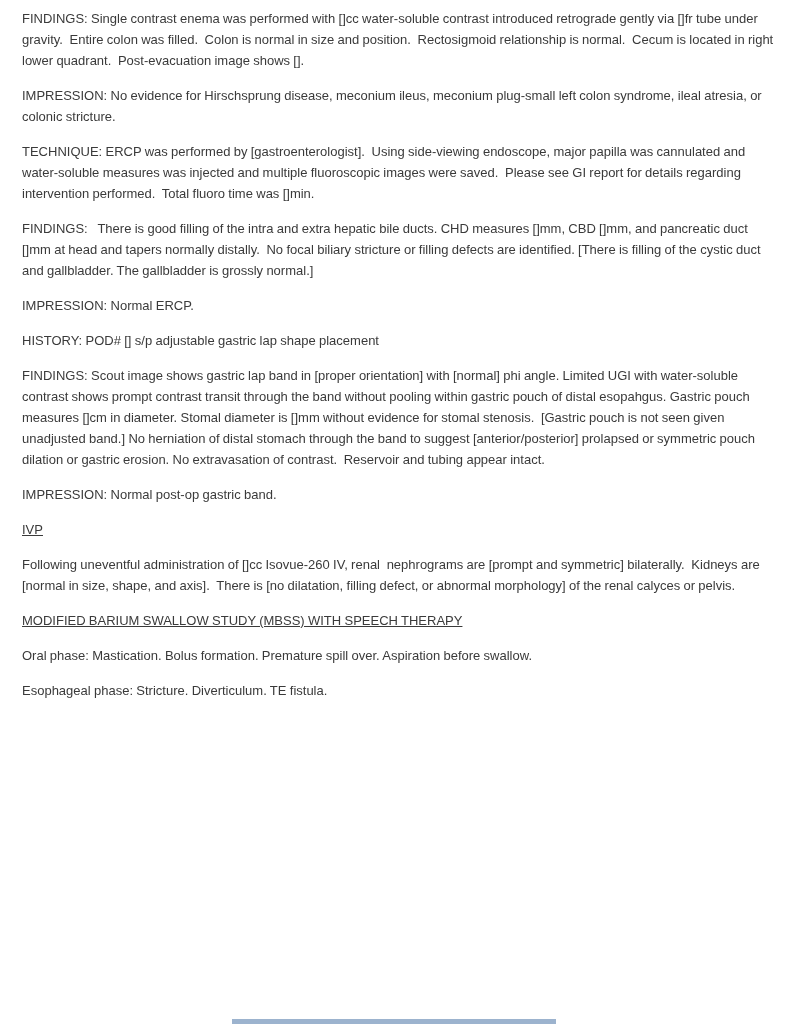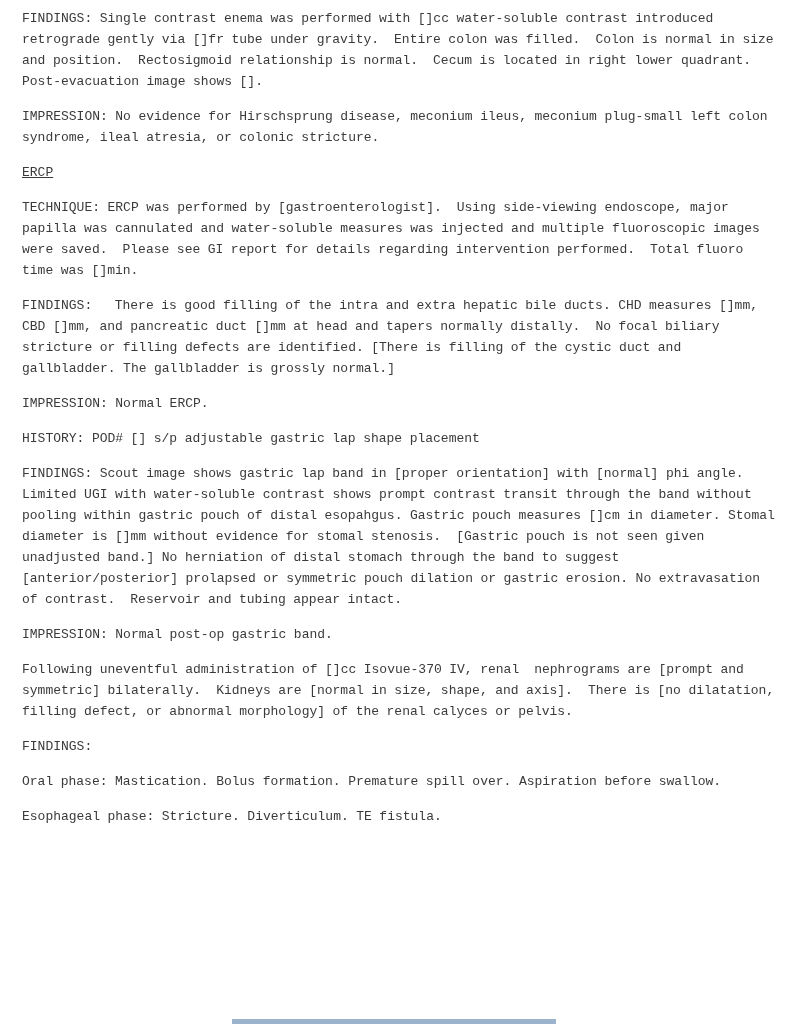--- a/index.html
+++ b/index.html
@@ -7,21 +7,21 @@
     padding: 0;
     background: #ffffff;
   }
   .page {
     position: relative;
     box-sizing: border-box;
     width: 800px;
     height: 1024px;
     padding: 8px 24px 0 22px;
     background: #ffffff;
-    font-family: Liberation Mono, monospace;
+    font-family: Liberation Sans, sans-serif;
     font-size: 13px;
     line-height: 21px;
     color: #3a3a3a;
     overflow: hidden;
   }
   .para {
     margin: 0 0 14px 0;
     white-space: pre-wrap;
     word-spacing: -0.3px;
   }
@@ -40,25 +40,25 @@
     background: #7b99bd;
     opacity: 0.75;
   }
 </style>
 </head>
 <body>
 
 <div class="page">
   <p class="para">FINDINGS: Single contrast enema was performed with []cc water-soluble contrast introduced retrograde gently via []fr tube under gravity.  Entire colon was filled.  Colon is normal in size and position.  Rectosigmoid relationship is normal.  Cecum is located in right lower quadrant.  Post-evacuation image shows [].</p>
   <p class="para">IMPRESSION: No evidence for Hirschsprung disease, meconium ileus, meconium plug-small left colon syndrome, ileal atresia, or colonic stricture.</p>
-  <p class="heading">ERCP</p>
   <p class="para">TECHNIQUE: ERCP was performed by [gastroenterologist].  Using side-viewing endoscope, major papilla was cannulated and water-soluble measures was injected and multiple fluoroscopic images were saved.  Please see GI report for details regarding intervention performed.  Total fluoro time was []min.</p>
   <p class="para">FINDINGS:   There is good filling of the intra and extra hepatic bile ducts. CHD measures []mm, CBD []mm, and pancreatic duct []mm at head and tapers normally distally.  No focal biliary stricture or filling defects are identified. [There is filling of the cystic duct and gallbladder. The gallbladder is grossly normal.]</p>
   <p class="para">IMPRESSION: Normal ERCP.</p>
   <p class="para">HISTORY: POD# [] s/p adjustable gastric lap shape placement</p>
   <p class="para">FINDINGS: Scout image shows gastric lap band in [proper orientation] with [normal] phi angle. Limited UGI with water-soluble contrast shows prompt contrast transit through the band without pooling within gastric pouch of distal esopahgus. Gastric pouch measures []cm in diameter. Stomal diameter is []mm without evidence for stomal stenosis.  [Gastric pouch is not seen given unadjusted band.] No herniation of distal stomach through the band to suggest [anterior/posterior] prolapsed or symmetric pouch dilation or gastric erosion. No extravasation of contrast.  Reservoir and tubing appear intact.</p>
   <p class="para">IMPRESSION: Normal post-op gastric band.</p>
-  <p class="para">Following uneventful administration of []cc Isovue-370 IV, renal  nephrograms are [prompt and symmetric] bilaterally.  Kidneys are [normal in size, shape, and axis].  There is [no dilatation, filling defect, or abnormal morphology] of the renal calyces or pelvis.</p>
-  <p class="para">FINDINGS:</p>
+  <p class="heading">IVP</p>
+  <p class="para">Following uneventful administration of []cc Isovue-260 IV, renal  nephrograms are [prompt and symmetric] bilaterally.  Kidneys are [normal in size, shape, and axis].  There is [no dilatation, filling defect, or abnormal morphology] of the renal calyces or pelvis.</p>
+  <p class="heading">MODIFIED BARIUM SWALLOW STUDY (MBSS) WITH SPEECH THERAPY</p>
   <p class="para">Oral phase: Mastication. Bolus formation. Premature spill over. Aspiration before swallow.</p>
   <p class="para">Esophageal phase: Stricture. Diverticulum. TE fistula.</p>
   <div class="artifact-bar"></div>
 </div>
 
 </body></html>

